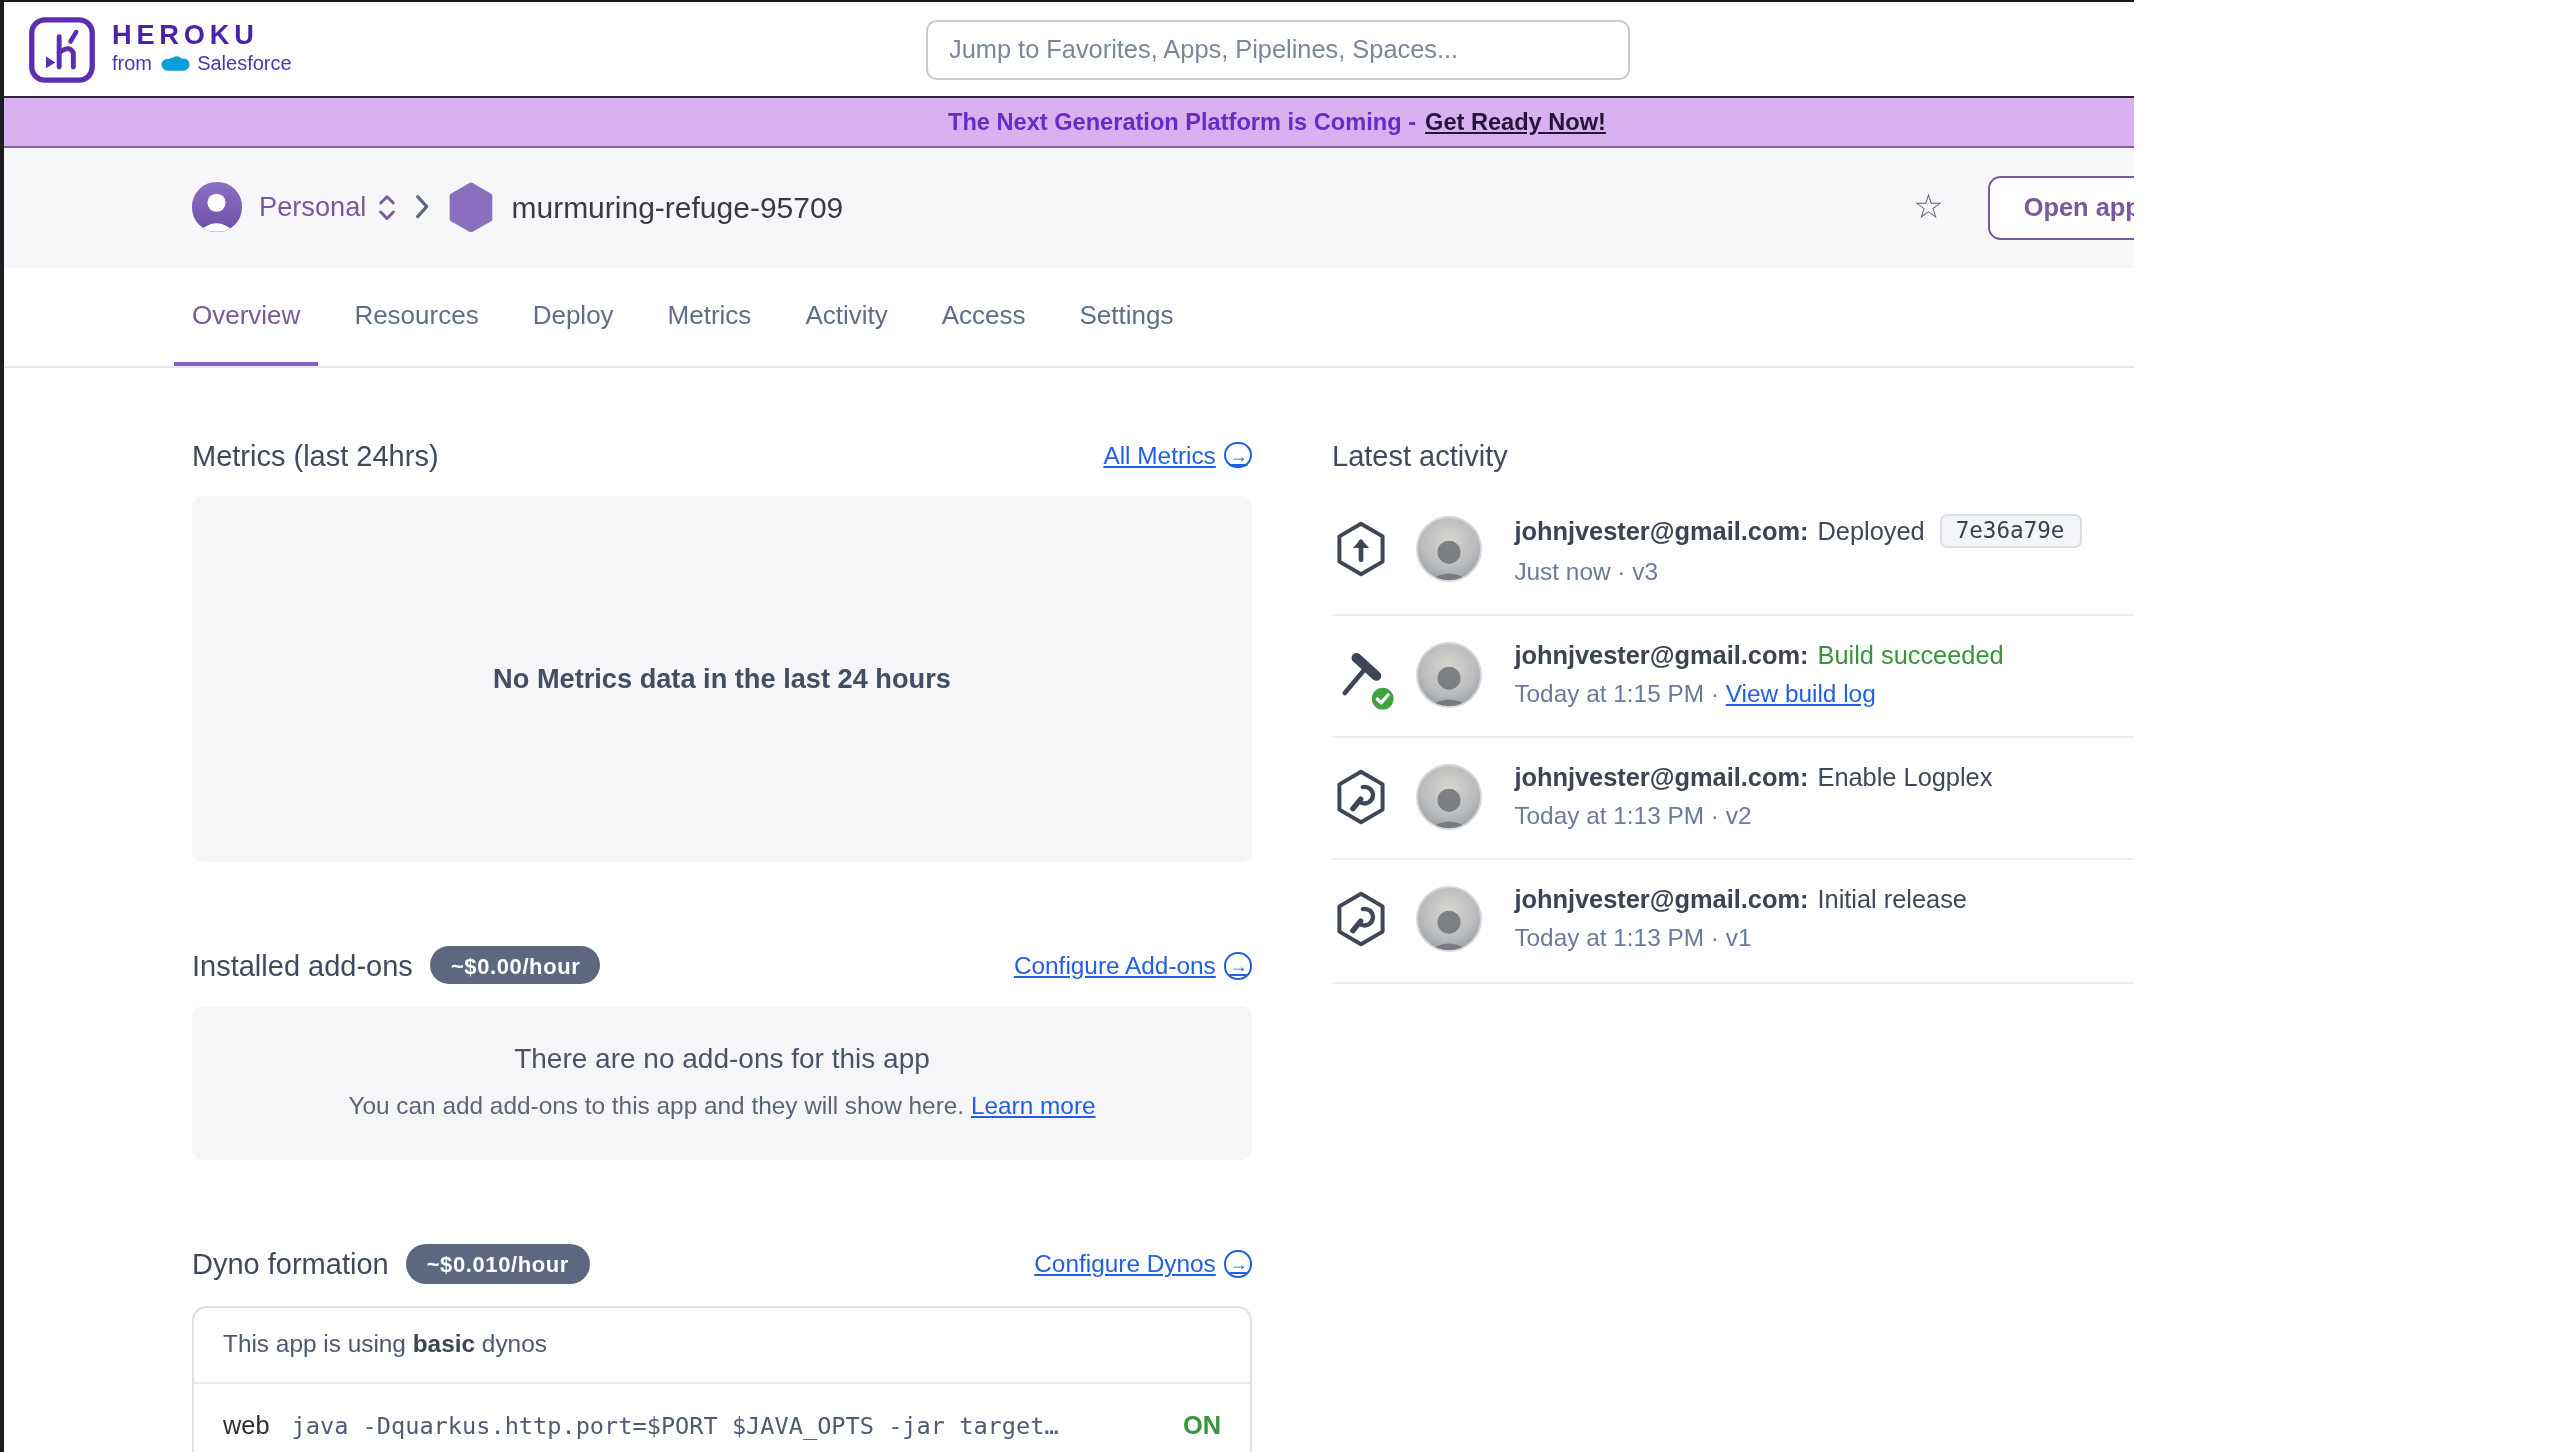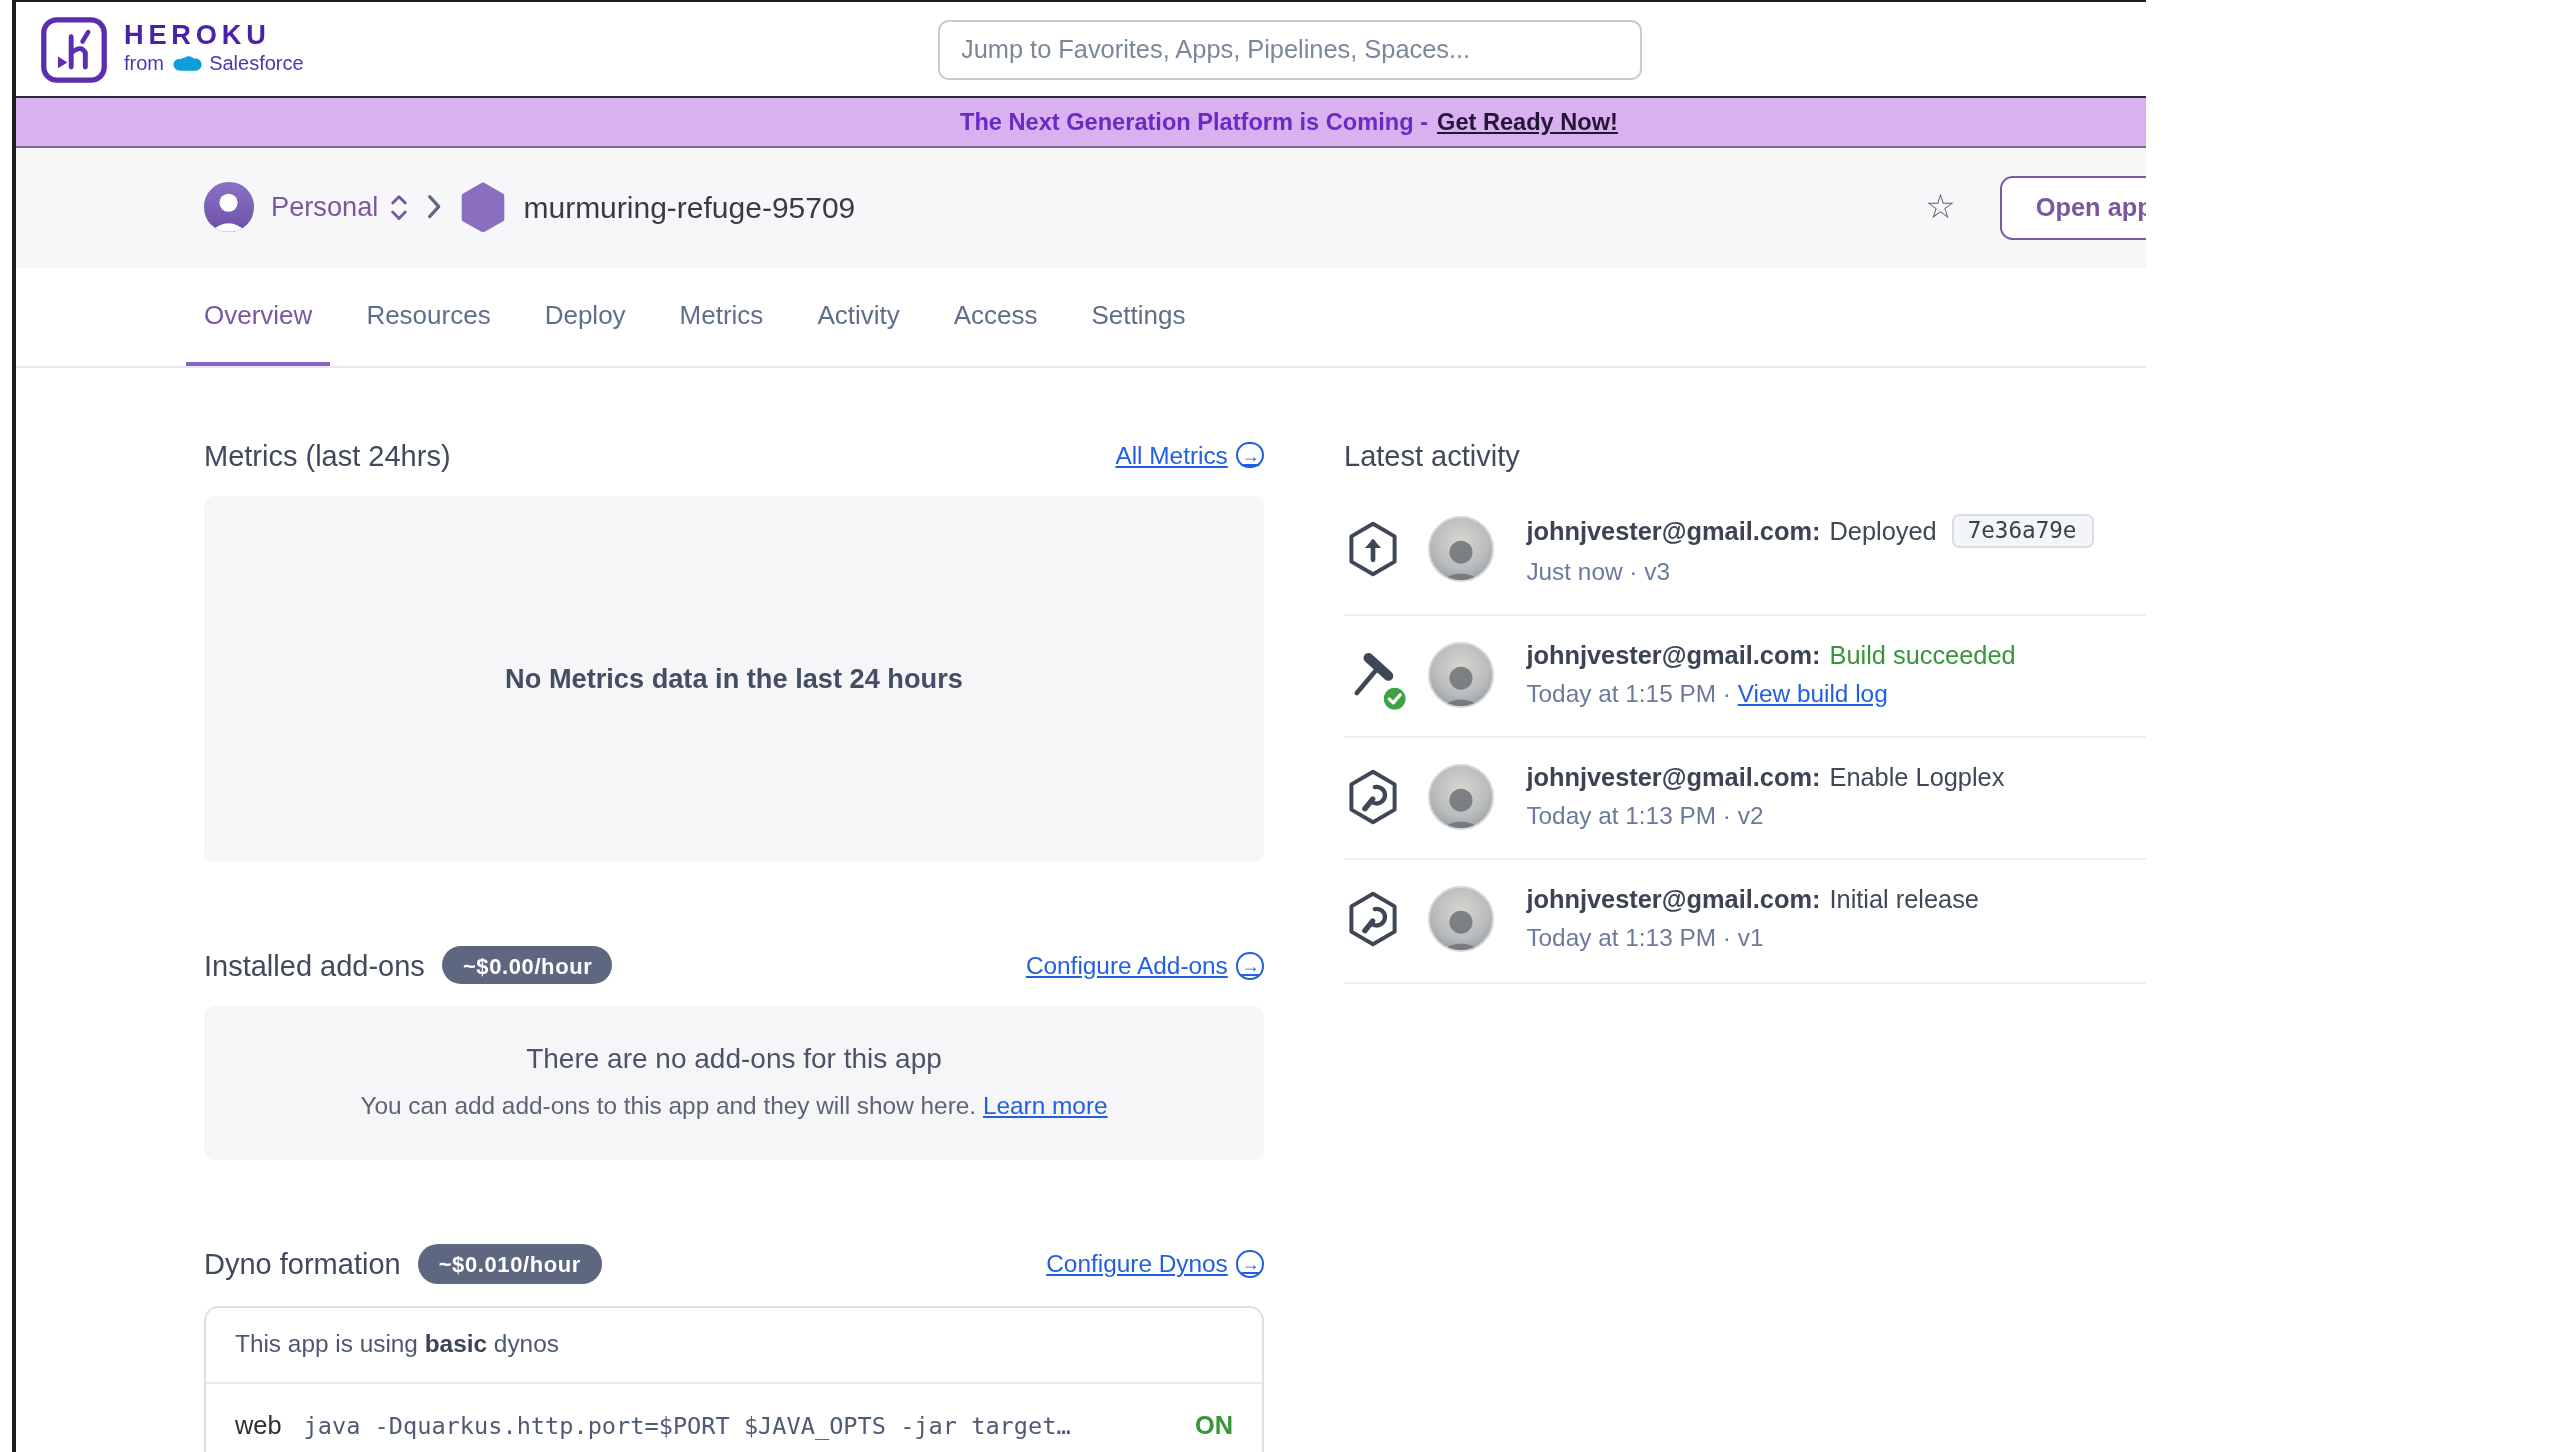--- a/index.html
+++ b/index.html
@@ -1,16 +1,16 @@
 <!DOCTYPE html>
 <html style="font-size:14.5px"><head>
 <meta charset="utf-8">
 <style>
   html,body{margin:0;padding:0;background:#fff;}
-  .stage{width:2134px;height:1453px;overflow:hidden;position:relative;margin-left:12px;}
+  .stage{width:2134px;height:1453px;overflow:hidden;position:relative;}
   .screen{width:1275px;height:726px;transform:scale(2);transform-origin:0 0;
     font-family:"Liberation Sans",sans-serif;color:#3f4759;background:#fff;
     border-left:2.7px solid #1d1d21;border-top:1.8px solid #1d1d21;box-sizing:border-box;position:relative;}
   .mono{font-family:"DejaVu Sans Mono",monospace;}
 
   
   .topbar{height:47px;display:flex;align-items:center;padding:0 9px 0 11.8px;position:relative;background:#fff;}
   .logo{display:flex;align-items:center;gap:8.2px;}
   .logo-texts{display:flex;flex-direction:column;line-height:1.05;}
   .logo-brand{font-weight:800;font-size:13.6px;letter-spacing:2.4px;color:#4a21a9;}

